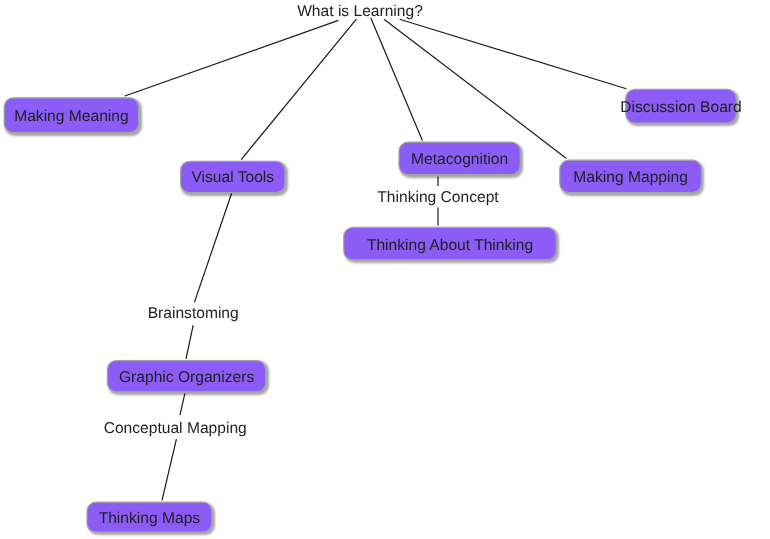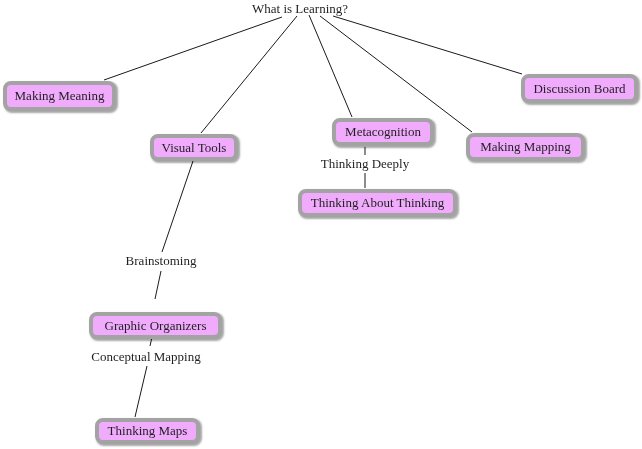--- a/index.html
+++ b/index.html
@@ -1,41 +1,41 @@
 <!DOCTYPE html>
 <html><head>
 <meta charset="utf-8">
 <style>
   html, body { margin: 0; padding: 0; background: #ffffff; }
   .canvas {
     position: relative;
     width: 642px;
     height: 449px;
     background: #ffffff;
-    font-family: Liberation Serif, serif;
+    font-family: Liberation Sans, sans-serif;
     overflow: hidden;
   }
   .edges {
     position: absolute;
     left: 0; top: 0;
     width: 642px; height: 449px;
     pointer-events: none;
   }
   .edges line {
     stroke: #1a1a1a;
     stroke-width: 1;
   }
   .node {
     position: absolute;
     box-sizing: border-box;
     display: flex;
     align-items: center;
     justify-content: center;
-    background: #f0abfc;
-    border: 4px solid #a3a3a3;
+    background: #8b5cf6;
+    border: 1px solid #a3a3a3;
     border-radius: 8px;
     box-shadow: 1.5px 1.5px 2px rgba(0,0,0,0.35);
     font-size: 13px;
     color: #1f1f1f;
     white-space: nowrap;
     cursor: default;
   }
   .floating-label {
     position: absolute;
     transform: translateX(-50%);
@@ -67,27 +67,27 @@
   <div class="floating-label" style="left:300px; top:1px;">What is Learning?</div>
 
   <div class="node" style="left:3px;   top:81px;  width:113px; height:30px;">Making Meaning</div>
 
   <div class="node" style="left:150px; top:134px; width:88px;  height:27px;">Visual Tools</div>
 
   <div class="node" style="left:332px; top:118px; width:102px; height:28px;">Metacognition</div>
 
   <div class="node" style="left:466px; top:133px; width:119px; height:28px;">Making Mapping</div>
 
-  <div class="node" style="left:521px; top:74px;  width:117px; height:29px;">Discussion Board</div>
+  <div class="node" style="left:521px; top:74px;  width:93px; height:29px;">Discussion Board</div>
 
-  <div class="node" style="left:298px; top:189px; width:159px; height:28px;">Thinking About Thinking</div>
+  <div class="node" style="left:286px; top:189px; width:178px; height:28px;">Thinking About Thinking</div>
 
-  <div class="node" style="left:89px;  top:300px; width:133px; height:27px;margin-top:12px;">Graphic Organizers</div>
+  <div class="node" style="left:89px;  top:300px; width:133px; height:27px;">Graphic Organizers</div>
 
-  <div class="node" style="left:95px;  top:418px; width:105px; height:26px;">Thinking Maps</div>
+  <div class="node" style="left:72px;  top:418px; width:105px; height:26px;">Thinking Maps</div>
 
-  <div class="floating-label" style="left:365px; top:156px;">Thinking Deeply</div>
+  <div class="floating-label" style="left:365px; top:156px;">Thinking Concept</div>
 
   <div class="floating-label" style="left:161px; top:253px;text-align:center;">Brainstoming</div>
 
   <div class="floating-label" style="left:146px; top:349px;">Conceptual Mapping</div>
 
 </div>
 
 </body></html>

